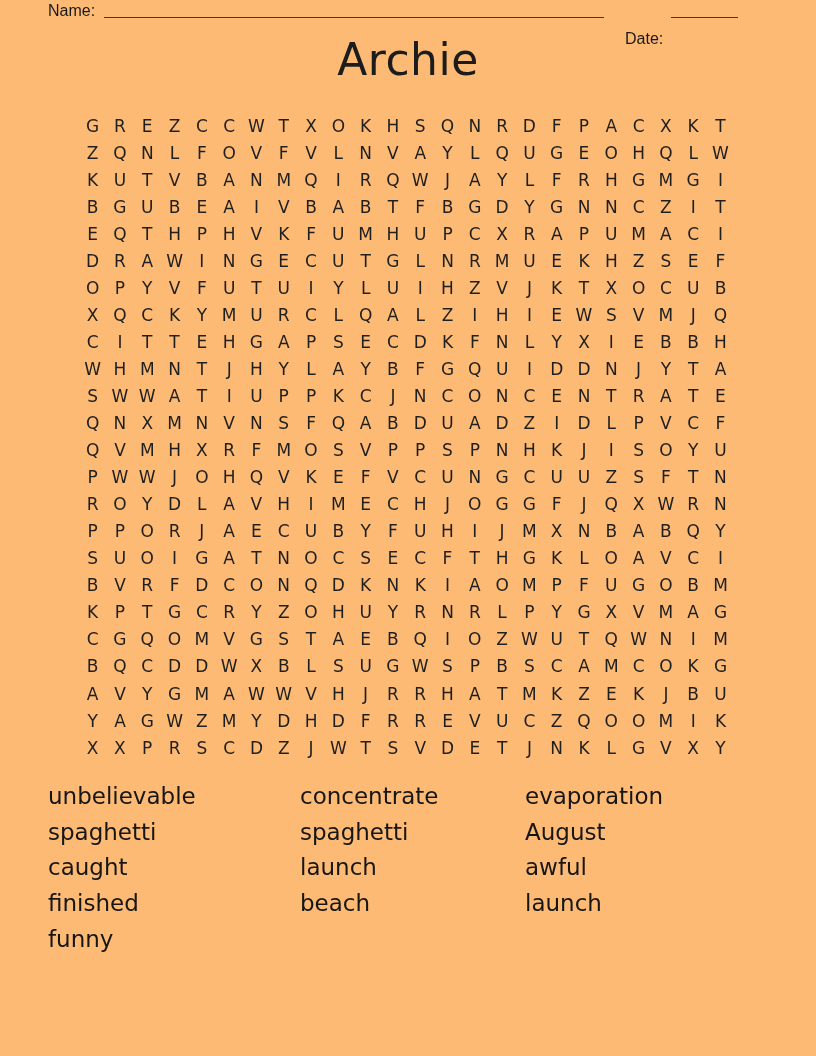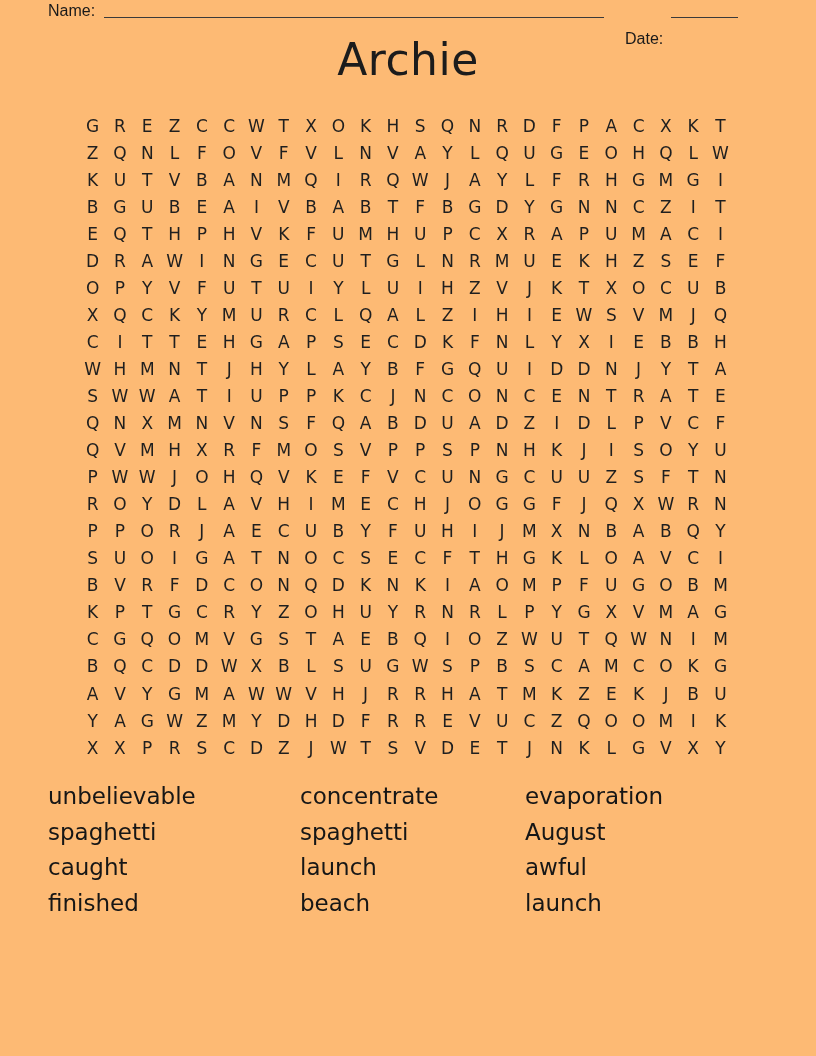--- a/index.html
+++ b/index.html
@@ -635,20 +635,21 @@
       <div class="cell">V</div>
       <div class="cell">X</div>
       <div class="cell">Y</div>
     </div>
 
   <div class="word-col word-col-1">
       <div class="word">unbelievable</div>
       <div class="word">spaghetti</div>
       <div class="word">caught</div>
       <div class="word">finished</div>
+      <div class="word">funny</div>
     </div>
   <div class="word-col word-col-2">
       <div class="word">concentrate</div>
       <div class="word">spaghetti</div>
       <div class="word">launch</div>
       <div class="word">beach</div>
     </div>
   <div class="word-col word-col-3">
       <div class="word">evaporation</div>
       <div class="word">August</div>

